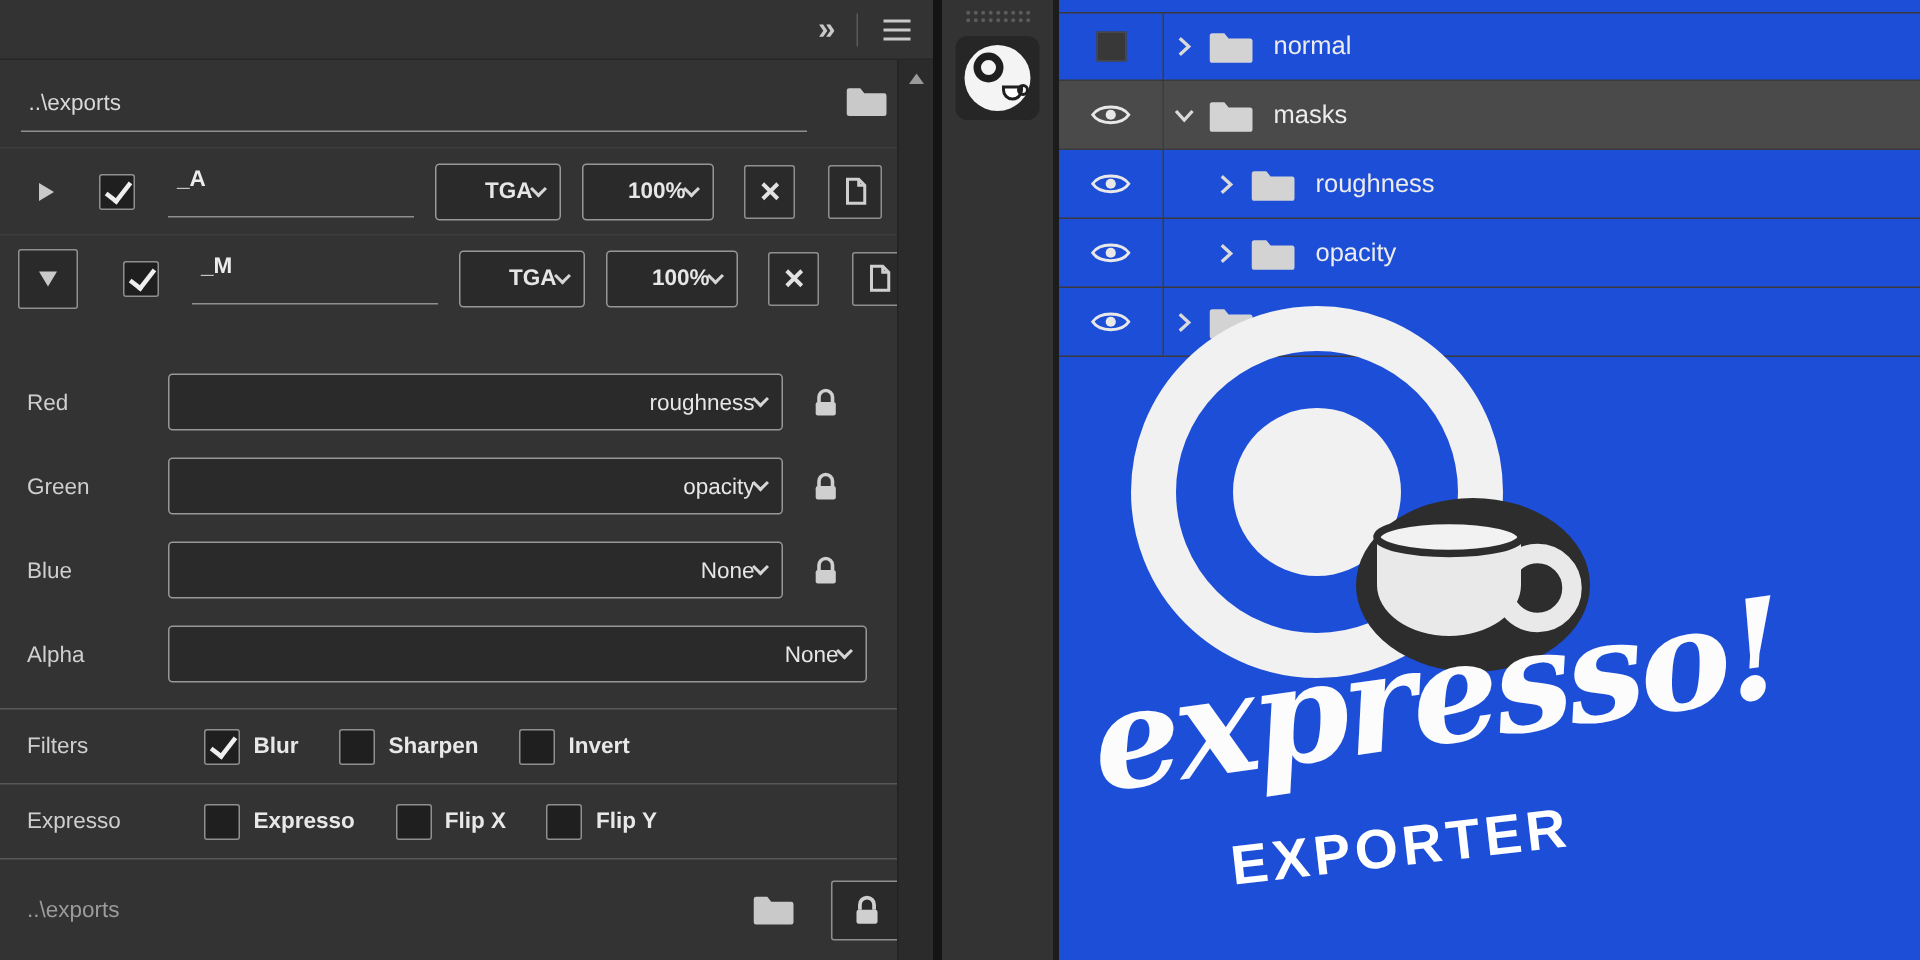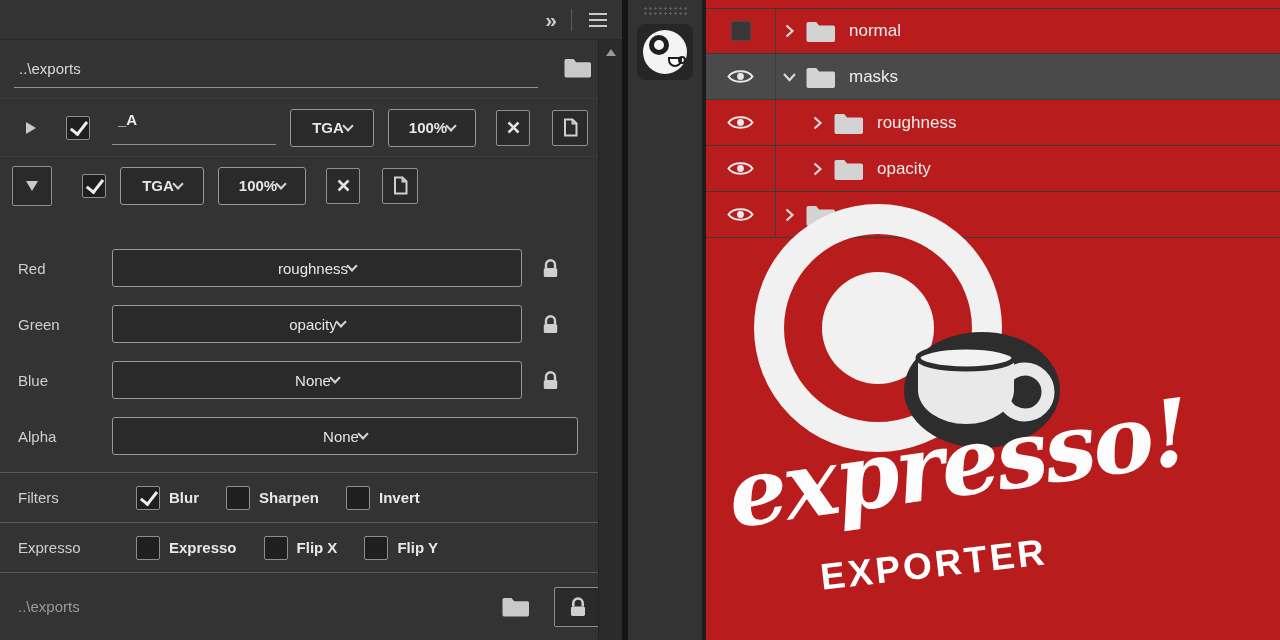--- a/index.html
+++ b/index.html
@@ -29,21 +29,21 @@
   .disc-plain{margin-left:26px}
   .disc-box{margin-left:12px;width:40px;height:40px;border:1px solid #8f8f8f;border-radius:2px;background:#2a2a2a;
             display:flex;align-items:center;justify-content:center}
   .disc-box + .checkbox{margin-left:14px}
   .checkbox{position:relative;width:24px;height:24px;border:1px solid #8f8f8f;background:#1f1f1f;border-radius:2px;flex:0 0 auto}
   .export-row .checkbox{margin-left:30px}
   .checkbox.checked::after{content:"";position:absolute;left:7px;top:1px;width:7px;height:14px;
       border-right:3px solid #efefef;border-bottom:3px solid #efefef;transform:rotate(38deg)}
   .suffix-field{margin-left:22px;width:164px;height:34px;border-bottom:1px solid #8f8f8f;display:flex;align-items:flex-start;
       padding-left:6px;font-size:15px;font-weight:700;color:#ececec}
-  .dropdown{display:flex;align-items:center;justify-content:center;padding:0 10px;height:38px;
+  .dropdown{display:flex;align-items:center;justify-content:flex-end;padding:0 10px;height:38px;
       border:1px solid #979797;border-radius:3px;background:#2a2a2a;font-size:15px;color:#e6e6e6}
   .dd-fmt{margin-left:14px;width:84px;font-weight:700}
   .dd-scale{margin-left:14px;width:88px;font-weight:700}
   .chev{width:8px;height:8px;border-right:2px solid #d6d6d6;border-bottom:2px solid #d6d6d6;
       transform:rotate(45deg);margin-top:-4px;flex:0 0 auto}
   .icon-btn{display:flex;align-items:center;justify-content:center;border:1px solid #8f8f8f;border-radius:2px;
       background:#2a2a2a;height:36px}
   .btn-remove{margin-left:20px;width:34px}
   .btn-save{margin-left:22px;width:36px}
 
@@ -75,21 +75,21 @@
       background-image:radial-gradient(circle,#5d5d5d 1.2px,transparent 1.4px);background-size:5px 5px}
   .dock-btn{position:relative;margin:7px auto 0;width:56px;height:56px;border-radius:8px;background:#262626;
       display:flex;align-items:center;justify-content:center}
   .badge-circle{position:relative;width:44px;height:44px;border-radius:50%;background:#f4f4f4}
   .badge-ring{position:absolute;left:6px;top:5px;width:20px;height:20px;border:5px solid #1f1f1f;border-radius:50%}
   .badge-cup{position:absolute;right:5px;bottom:7px;width:14px;height:10px;background:#fff;border:2.5px solid #1f1f1f;
       border-radius:0 0 7px 7px}
   .badge-handle{position:absolute;right:1px;bottom:10px;width:8px;height:8px;border:2.5px solid #1f1f1f;border-radius:50%}
 
   
-  #layers-panel{position:relative;flex:1 1 auto;height:640px;background:#b91c1c;overflow:hidden}
+  #layers-panel{position:relative;flex:1 1 auto;height:640px;background:#1d4ed8;overflow:hidden}
   .layer-rows{position:absolute;left:0;right:0;top:8px}
   .layer-row{height:46px;display:flex;align-items:center;border-bottom:1px solid #3a3a3a}
   .layer-row:first-child{border-top:1px solid #3a3a3a}
   .layer-row.selected{background:#4a4a4a}
   .vis-col{width:70px;height:100%;display:flex;align-items:center;justify-content:center;border-right:1px solid #3d3d3d;flex:0 0 auto}
   .vis-empty{width:20px;height:20px;border:1px solid #484848;background:#383838}
   .row-body{display:flex;align-items:center;padding-left:8px}
   .row-body.indent-1{padding-left:36px}
   .chev-icon{display:flex;align-items:center;margin-right:10px}
   .chev-icon.down svg{transform:rotate(90deg)}
@@ -162,20 +162,23 @@
           <path d="M10.5 1.5 v4 h4" fill="none" stroke="#cfcfcf" stroke-width="2"></path>
         </svg>
       </span>
     </div>
 
     <div class="export-row">
       <span class="disc-box">
           <span class="tri-down"></span>
         </span>
       <span class="checkbox checked"></span>
+      <span class="suffix-field">
+        <span>_M</span>
+      </span>
       <div class="dropdown dd-fmt">
         <span>TGA</span>
           <span class="chev"></span>
       </div>
       <div class="dropdown dd-scale">
         <span>100%</span>
           <span class="chev"></span>
       </div>
       <span class="icon-btn btn-remove">
         <svg width="15" height="15" viewBox="0 0 15 15">

